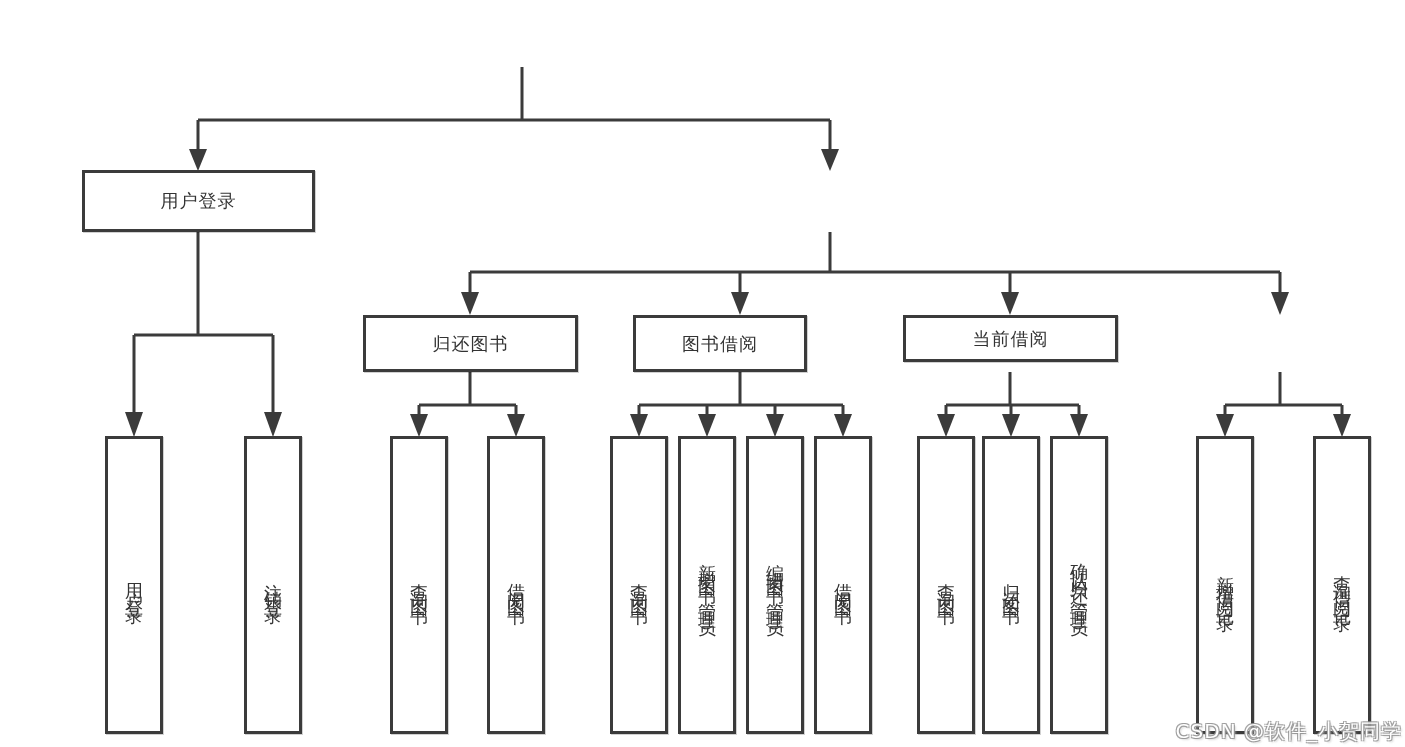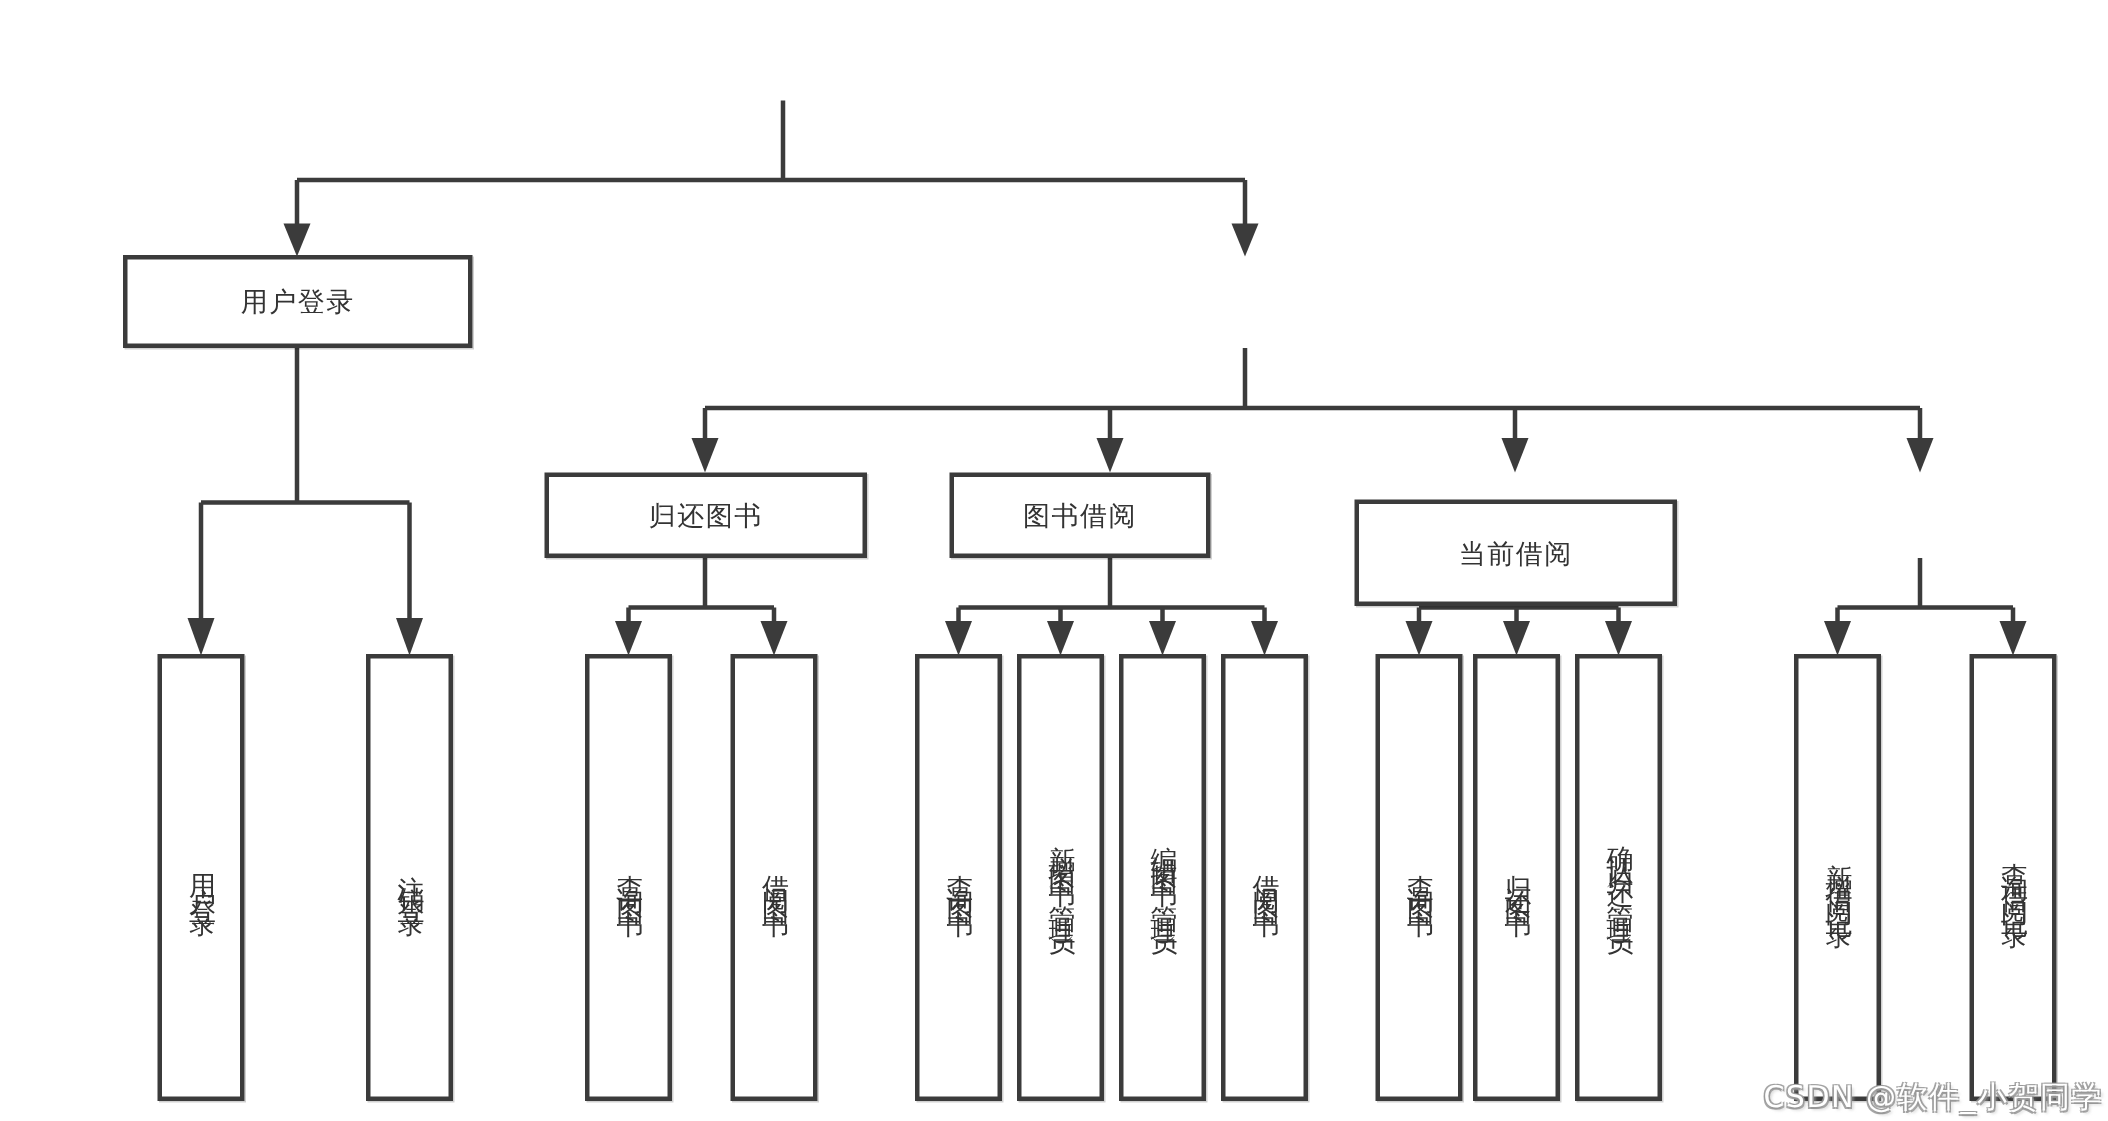--- a/index.html
+++ b/index.html
@@ -85,21 +85,21 @@
       <polygon points="1216,414 1234,414 1225,437"></polygon>
       <polygon points="1333,414 1351,414 1342,437"></polygon>
     </g>
   </svg>
 
 
   <div class="node" style="left:82px;top:170px;width:233px;height:62px">用户登录</div>
 
   <div class="node" style="left:363px;top:315px;width:215px;height:57px">归还图书</div>
   <div class="node" style="left:633px;top:315px;width:174px;height:57px">图书借阅</div>
-  <div class="node" style="left:903px;top:333px;width:215px;height:71px">当前借阅</div>
+  <div class="node" style="left:903px;top:315px;width:215px;height:47px">当前借阅</div>
 
   <div class="node leaf" style="left:105px;top:436px;width:58px;height:298px">
     <span class="vtext">用户登录</span>
   </div>
   <div class="node leaf" style="left:244px;top:436px;width:58px;height:298px">
     <span class="vtext">注销登录</span>
   </div>
 
   <div class="node leaf" style="left:390px;top:436px;width:58px;height:298px">
     <span class="vtext">查询图书</span>

